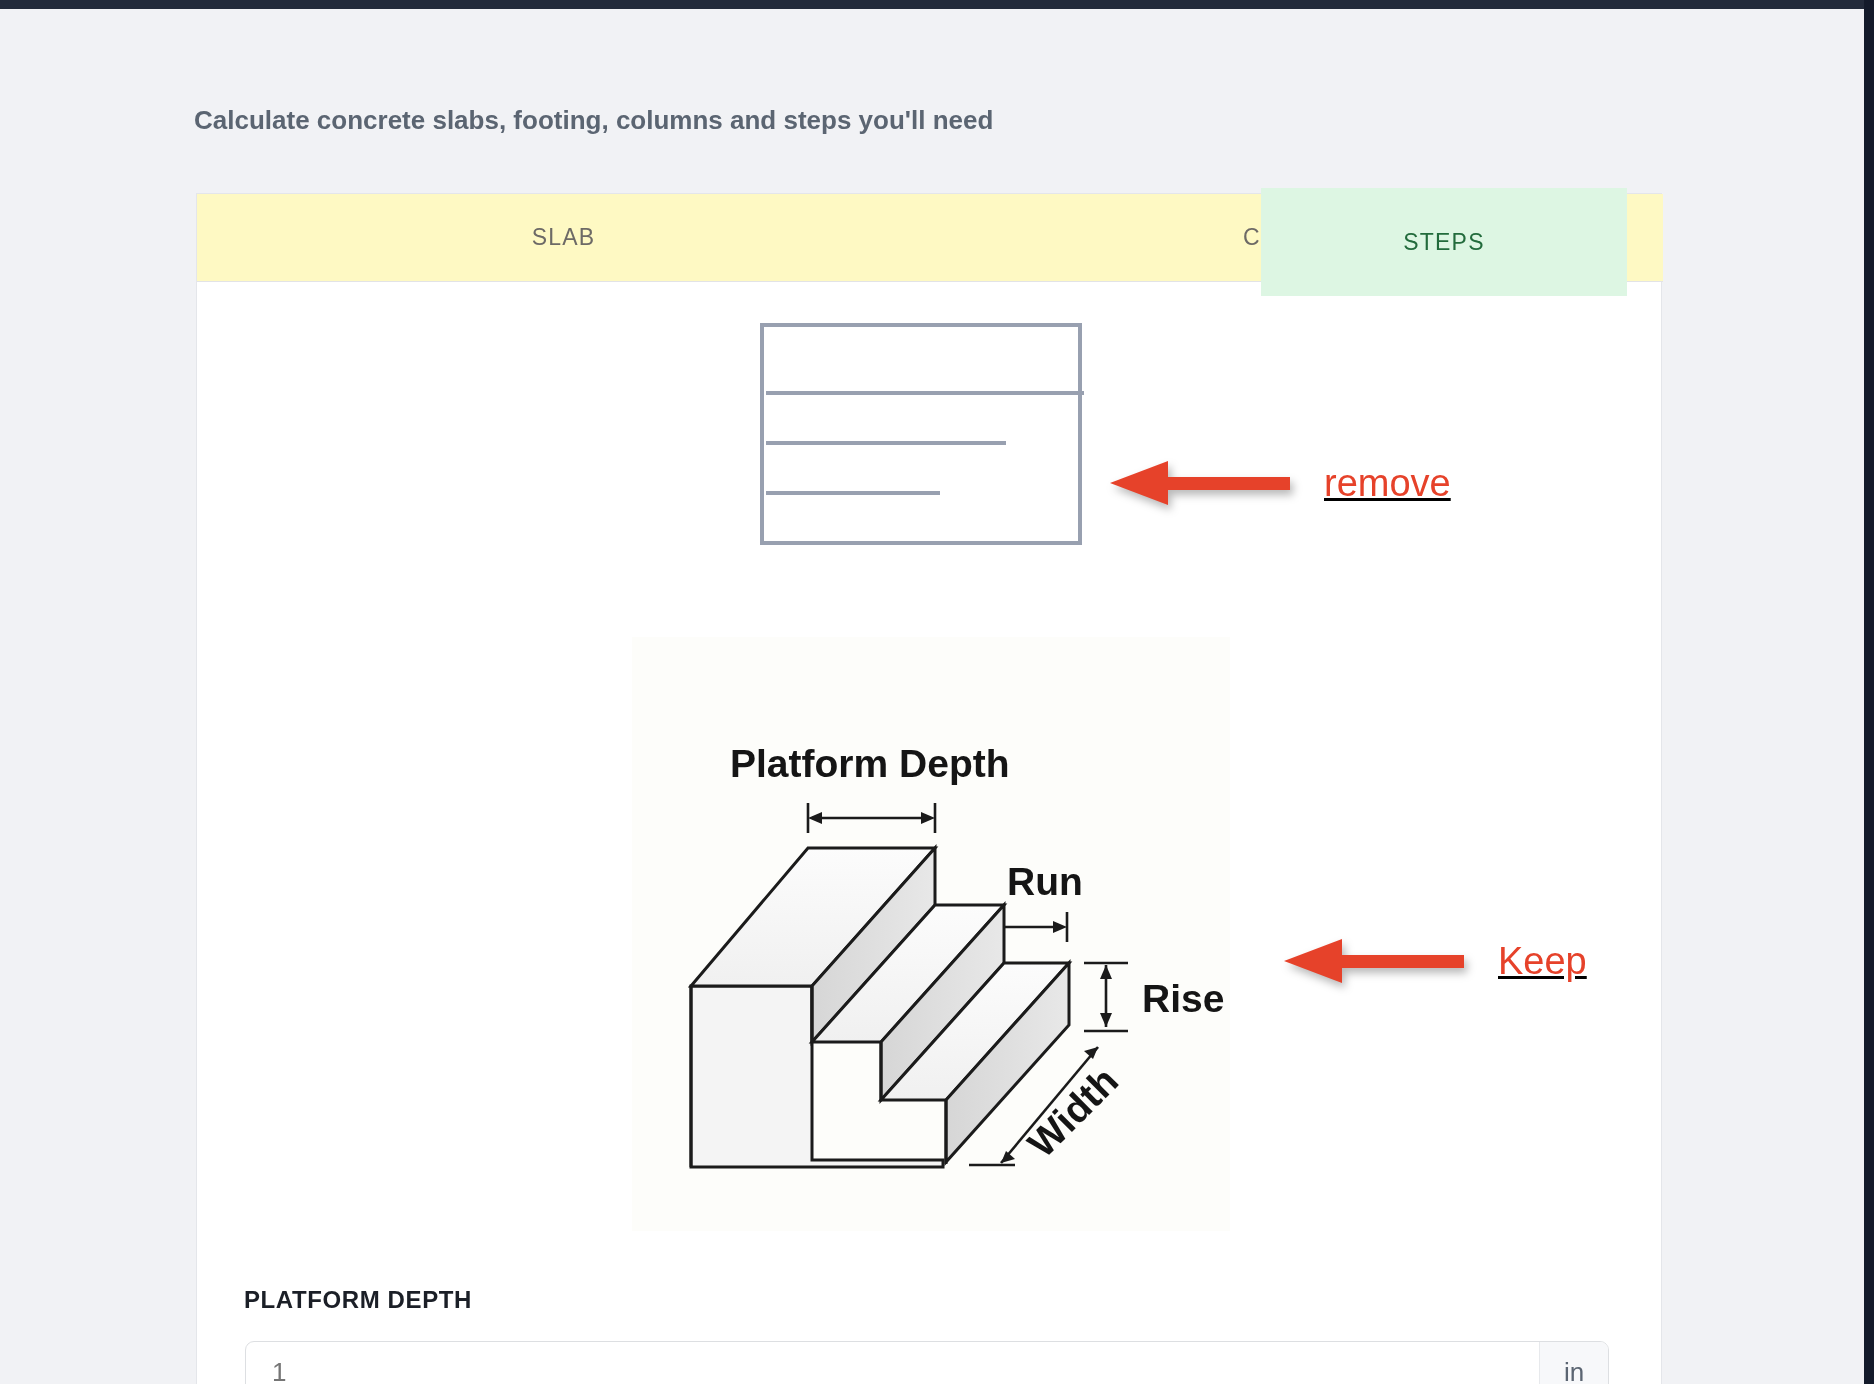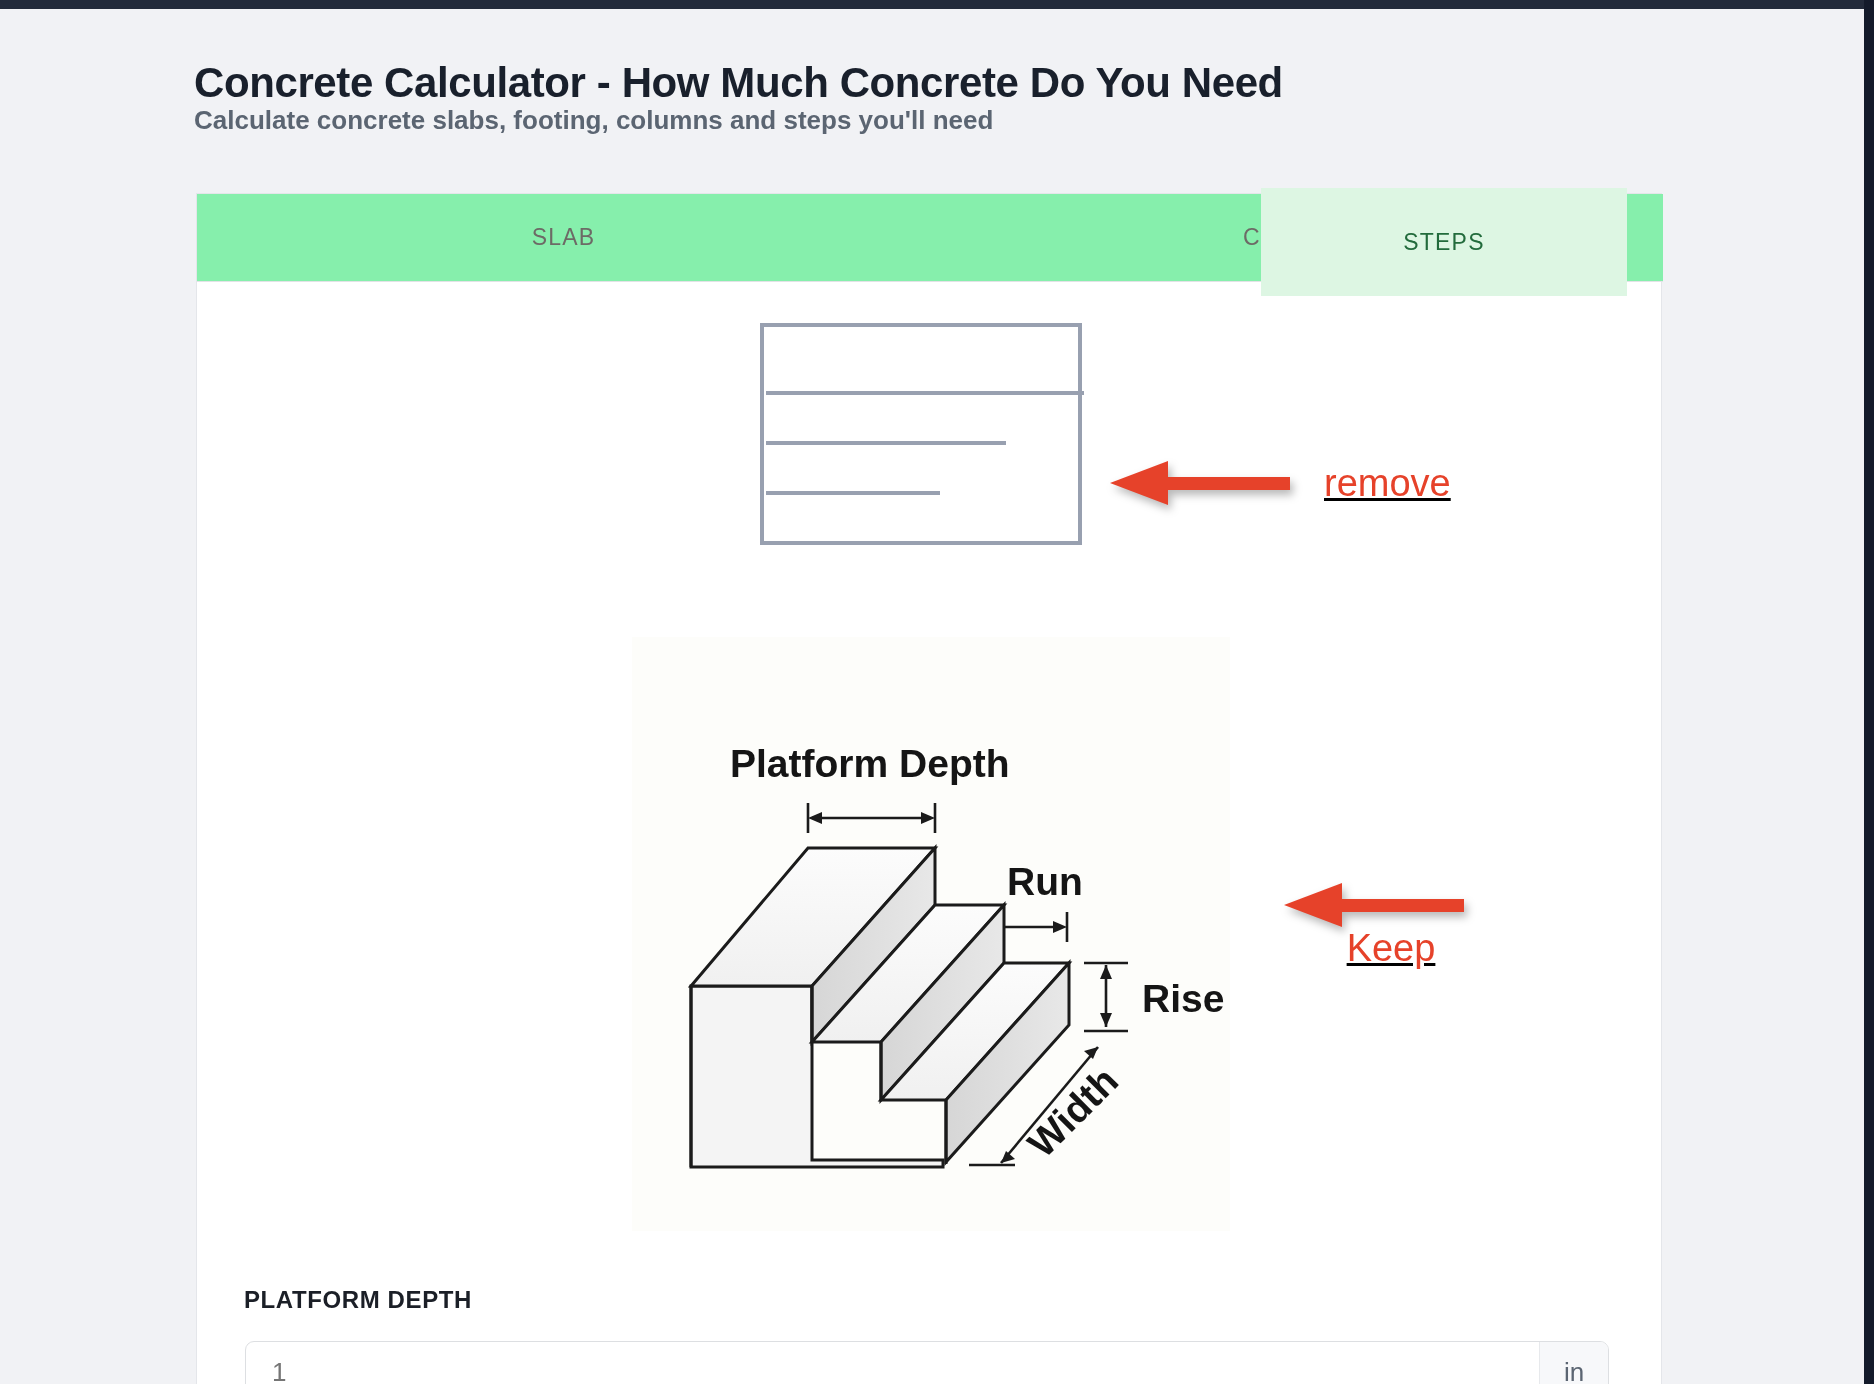--- a/index.html
+++ b/index.html
@@ -72,21 +72,21 @@
     box-sizing: border-box;
   }
 
   
   .tabs {
     position: absolute;
     left: 0;
     top: 0;
     width: 1466px;
     height: 88px;
-    background: #86efac;
+    background: #fef9c3;
     border-bottom: 1px solid #e2e3e6;
     box-sizing: border-box;
     display: flex;
   }
   .tab {
     flex: 1 1 0;
     display: flex;
     align-items: center;
     justify-content: center;
     font-size: 23px;
@@ -164,21 +164,21 @@
     border-bottom: 22px solid transparent;
     border-right: 58px solid #e6422a;
   }
   .annot-label {
     margin-left: 34px;
     color: #e6422a;
     font-size: 38px;
     white-space: nowrap;
   }
   .annot-remove { left: 1110px; top: 452px; }
-  .annot-keep   { left: 1284px; top: 874px; flex-direction: column; }
+  .annot-keep   { left: 1284px; top: 930px; }
 
   
   .steps-illus {
     position: absolute;
     left: 632px;
     top: 628px;
     width: 598px;
     height: 594px;
     background: #fdfdfa;
   }
@@ -230,21 +230,20 @@
   }
 </style>
 </head>
 <body>
 
 <div class="chrome-top"></div>
 <div class="chrome-right"></div>
 
 <div class="page">
 
-  <h1 class="page-title">Concrete Calculator - How Much Concrete Do You Need</h1>
   <div class="page-subtitle">Calculate concrete slabs, footing, columns and steps you'll need</div>
 
   <div class="card">
 
     <div class="tabs">
       <div class="tab">SLAB</div>
       <div class="tab">COLUMN</div>
       <div class="tab active">STEPS</div>
     </div>
 

